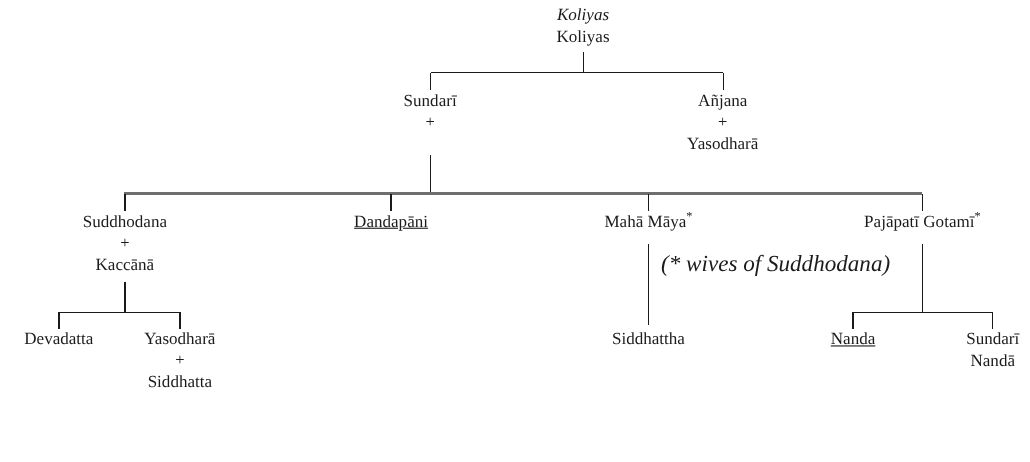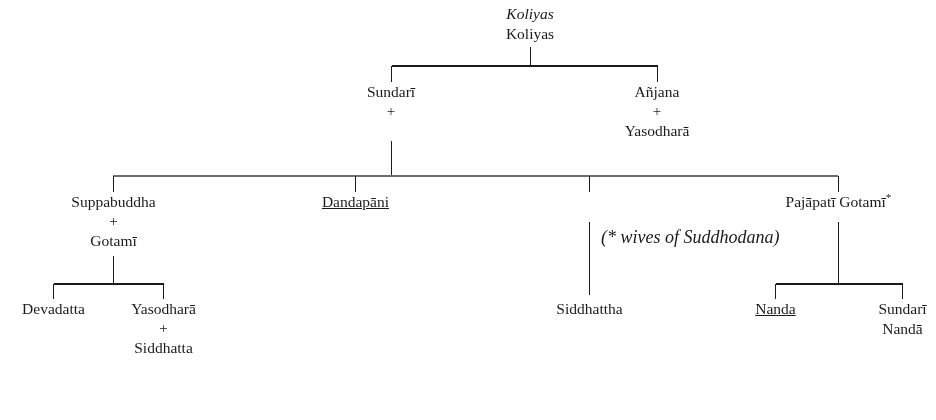--- a/index.html
+++ b/index.html
@@ -41,21 +41,21 @@
     font-style: italic;
   }
   .plus {
     display: block;
     font-size: 15px;
     line-height: 1.25;
   }
   .note {
     position: absolute;
     font-style: italic;
-    font-size: 18px;
+    font-size: 21px;
     white-space: nowrap;
     color: #1b1b1b;
     font-family: Liberation Serif, serif;
   }
   sup.star {
     font-size: 0.72em;
     vertical-align: super;
     line-height: 0;
   }
 </style>
@@ -109,29 +109,32 @@
     <span class="plus">+</span>
   </div>
 
   <div class="node" style="left:567px; top:82px; width:180px;">
     <span class="ln">Añjana</span>
     <span class="plus">+</span>
     <span class="ln">Yasodharā</span>
   </div>
 
   <div class="node" style="left:23px; top:192px; width:181px;">
-    <span class="ln">Suppabuddha</span>
+    <span class="ln">Suddhodana</span>
     <span class="plus">+</span>
-    <span class="ln">Gotamī</span>
+    <span class="ln">Kaccānā</span>
   </div>
 
   <div class="node" style="left:265px; top:192px; width:181px;text-decoration:underline;">
     <span class="ln">Dandapāni</span>
   </div>
 
+  <div class="node" style="left:499px; top:192px; width:181px;">
+    <span class="ln"><span>Mahā Māya</span><sup class="star">*</sup></span>
+  </div>
 
   <div class="node" style="left:748px; top:192px; width:181px;">
     <span class="ln"><span>Pajāpatī Gotamī</span><sup class="star">*</sup></span>
   </div>
 
   <div class="note" style="left:601px; top:227px;">(* wives of Suddhodana)</div>
 
   <div class="node" style="left:-7px; top:299px; width:121px;">
     <span class="ln">Devadatta</span>
   </div>

